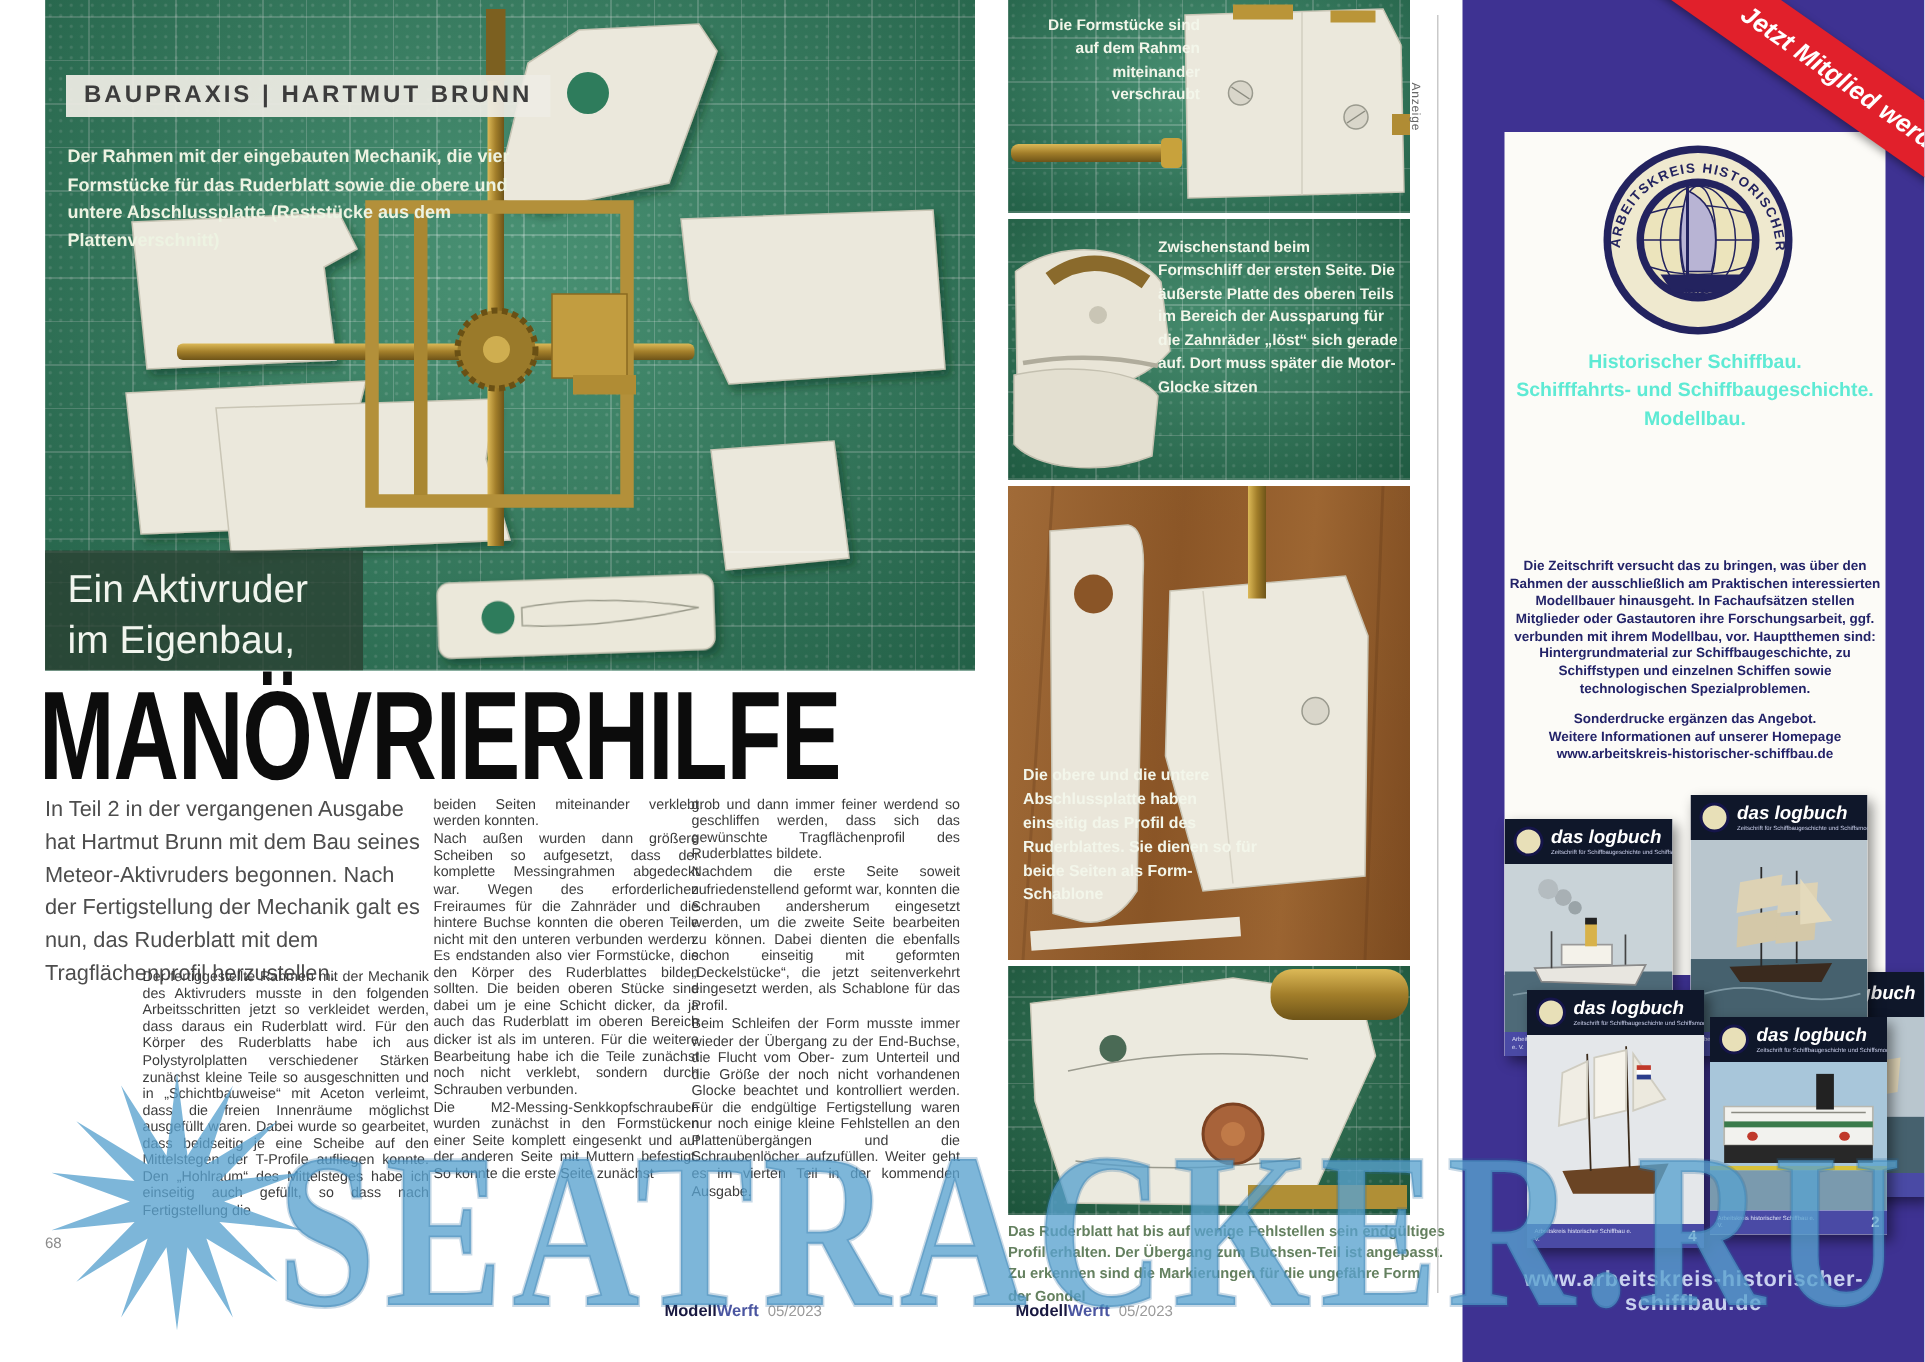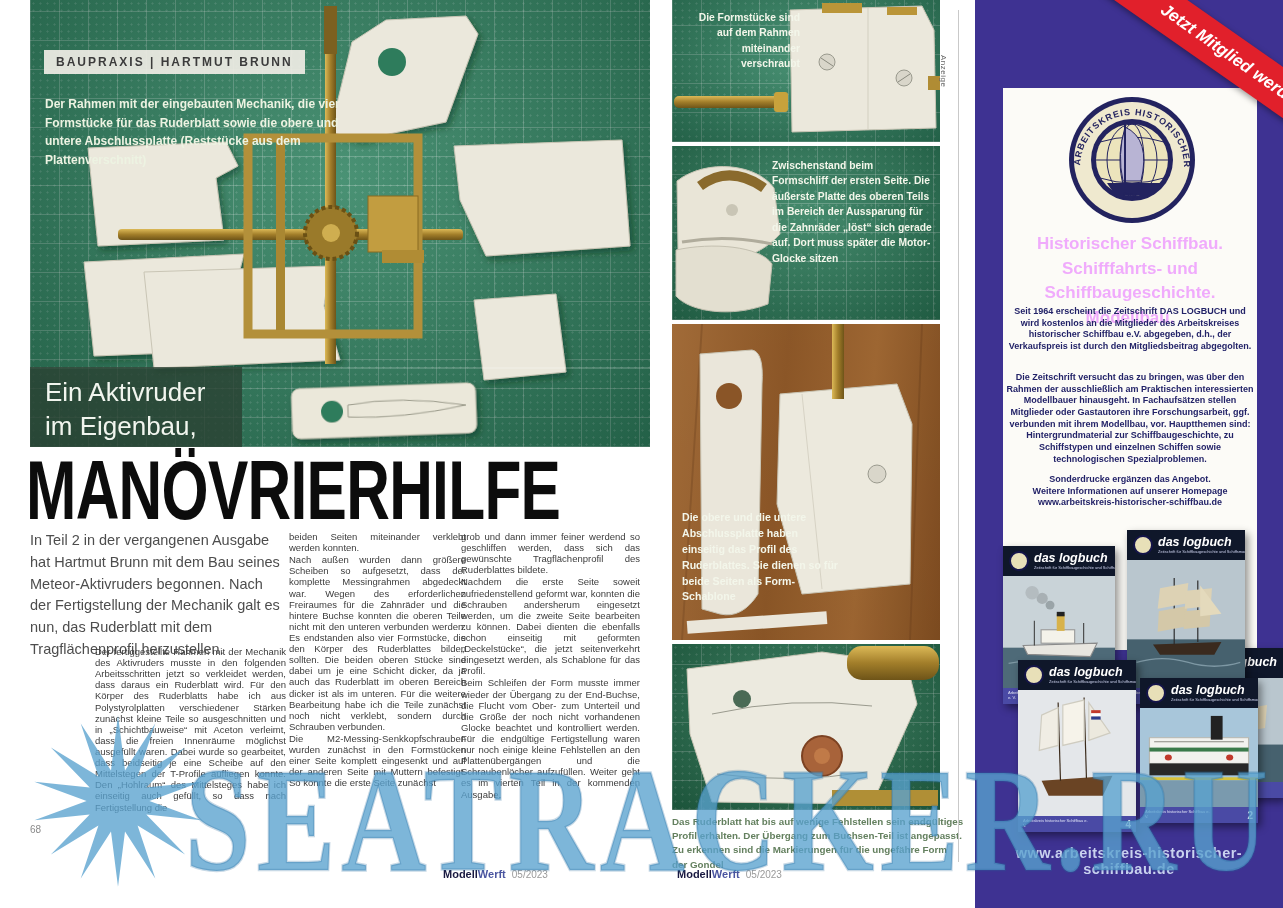--- a/index.html
+++ b/index.html
@@ -13,21 +13,21 @@
       radial-gradient(ellipse at 50% 40%, rgba(255,255,255,0.13), rgba(0,0,0,0.26) 100%),
       radial-gradient(rgba(255,255,255,0.15) 0.8px, transparent 1.4px),
       repeating-linear-gradient(0deg, rgba(255,255,255,0.22) 0 1px, transparent 1px 29px),
       repeating-linear-gradient(90deg, rgba(255,255,255,0.22) 0 1px, transparent 1px 29px);
     background-size:auto,7px 7px,auto,auto;
   }
   .scene{position:absolute;inset:0;width:100%;height:100%;}
   
   .hero{left:30px;top:0;width:620px;height:447px;overflow:hidden;}
   .kicker{left:14px;top:50px;background:rgba(238,236,228,0.93);color:#3c3c3c;
-          font-size:12px;font-weight:bold;letter-spacing:2px;padding:5px 12px;}
+          font-size:16px;font-weight:bold;letter-spacing:2px;padding:5px 12px;}
   .hero-cap{left:15px;top:95px;width:305px;color:#edf3e2;font-size:12px;font-weight:600;line-height:1.55;}
   .title-band{left:0;top:367px;width:212px;height:80px;background:rgba(42,64,50,0.78);
               color:#f1f5ee;font-size:26px;line-height:1.32;padding:8px 0 0 15px;box-sizing:border-box;}
   .headline{left:26px;top:442px;margin:0;font-size:84px;font-weight:bold;color:#0c0c0c;
             letter-spacing:-1px;transform:scaleX(0.72);transform-origin:left top;white-space:nowrap;}
   .intro{left:30px;top:530px;width:252px;margin:0;font-size:14.5px;line-height:1.5;color:#4d4d4d;}
   .bodycol{font-size:9.5px;line-height:1.17;color:#3c3c3c;text-align:justify;}
   .bodycol p{margin:0 0 1px 0;}
   .col1{left:95px;top:646px;width:191px;}
   .col2{left:289px;top:531px;width:177px;}
@@ -41,22 +41,22 @@
   .mcap{position:absolute;color:#f3f6ea;font-weight:bold;font-size:10.3px;line-height:1.5;}
   .cap4{left:672px;top:815px;width:292px;font-size:9.8px;font-weight:bold;color:#64805f;line-height:1.45;}
   .anz{left:948px;top:55px;font-size:8px;color:#666;transform:rotate(90deg);transform-origin:left top;letter-spacing:0.5px;}
   .sepline{left:958px;top:10px;width:1px;height:852px;background:#c9c9c9;}
   
   .ad{left:975px;top:0;width:308px;height:908px;background:#3e3292;overflow:hidden;}
   .ad-panel{left:28px;top:88px;width:254px;height:562px;background:#fcfbf7;}
   .ribbon{left:80px;top:38px;width:360px;height:42px;background:#e1202b;transform:rotate(35deg);
           display:flex;align-items:center;justify-content:center;color:#fff;font-weight:bold;
           font-style:italic;font-size:17px;box-shadow:0 2px 6px rgba(0,0,0,0.4);}
-  .ad-h{left:28px;top:232px;width:254px;text-align:center;color:#f0abfc;font-weight:bold;
-        font-size:17px;line-height:1.45;}
+  .ad-h{left:28px;top:232px;width:254px;text-align:center;color:#5eead4;font-weight:bold;
+        font-size:13px;line-height:1.45;}
   .ad-p{position:absolute;left:30px;width:250px;text-align:center;color:#232368;
         font-size:9px;line-height:1.3;font-weight:bold;margin:0;}
   .ad-url{left:0;top:845px;width:308px;text-align:center;color:#c9d2ef;font-weight:bold;
           font-size:14.5px;letter-spacing:0.5px;}
   
   .cover{position:absolute;background:#fff;box-shadow:3px 4px 8px rgba(0,0,0,0.45);overflow:hidden;}
   .cover-head{height:30px;background:#0f172a;display:flex;align-items:center;gap:5px;padding:0 6px;}
   .cover-logo{width:16px;height:16px;border-radius:50%;background:#e8e0b8;border:2px solid #15154a;flex:none;}
   .ct{color:#fff;font-weight:bold;font-style:italic;font-size:12.5px;line-height:1.05;white-space:nowrap;}
   .cs{color:#cdd2ee;font-size:4px;white-space:nowrap;}
@@ -259,21 +259,20 @@
     <div class="abs ribbon">
       <span>Jetzt Mitglied werden!</span>
     </div>
 
     <div class="abs ad-h">
       <div>Historischer Schiffbau.</div>
       <div>Schifffahrts- und Schiffbaugeschichte.</div>
       <div>Modellbau.</div>
     </div>
 
-    <p class="ad-p" style="top:306px;">Seit 1964 erscheint die Zeitschrift DAS LOGBUCH und wird kostenlos an die Mitglieder des Arbeitskreises historischer Schiffbau e.V. abgegeben, d.h., der Verkaufspreis ist durch den Mitgliedsbeitrag abgegolten.</p>
     <p class="ad-p" style="top:372px;">Die Zeitschrift versucht das zu bringen, was über den Rahmen der ausschließlich am Praktischen interessierten Modellbauer hinausgeht. In Fachaufsätzen stellen Mitglieder oder Gastautoren ihre Forschungsarbeit, ggf. verbunden mit ihrem Modellbau, vor. Hauptthemen sind: Hintergrundmaterial zur Schiffbaugeschichte, zu Schiffstypen und einzelnen Schiffen sowie technologischen Spezialproblemen.</p>
     <div class="ad-p abs" style="top:474px;">
       <div>Sonderdrucke ergänzen das Angebot.</div>
       <div>Weitere Informationen auf unserer Homepage</div>
       <div>www.arbeitskreis-historischer-schiffbau.de</div>
     </div>
 
     <div class="cover" style="left:28px;top:546px;width:112px;height:158px;z-index:1;">
       <div class="cover-head">
         <div class="cover-logo"></div>

